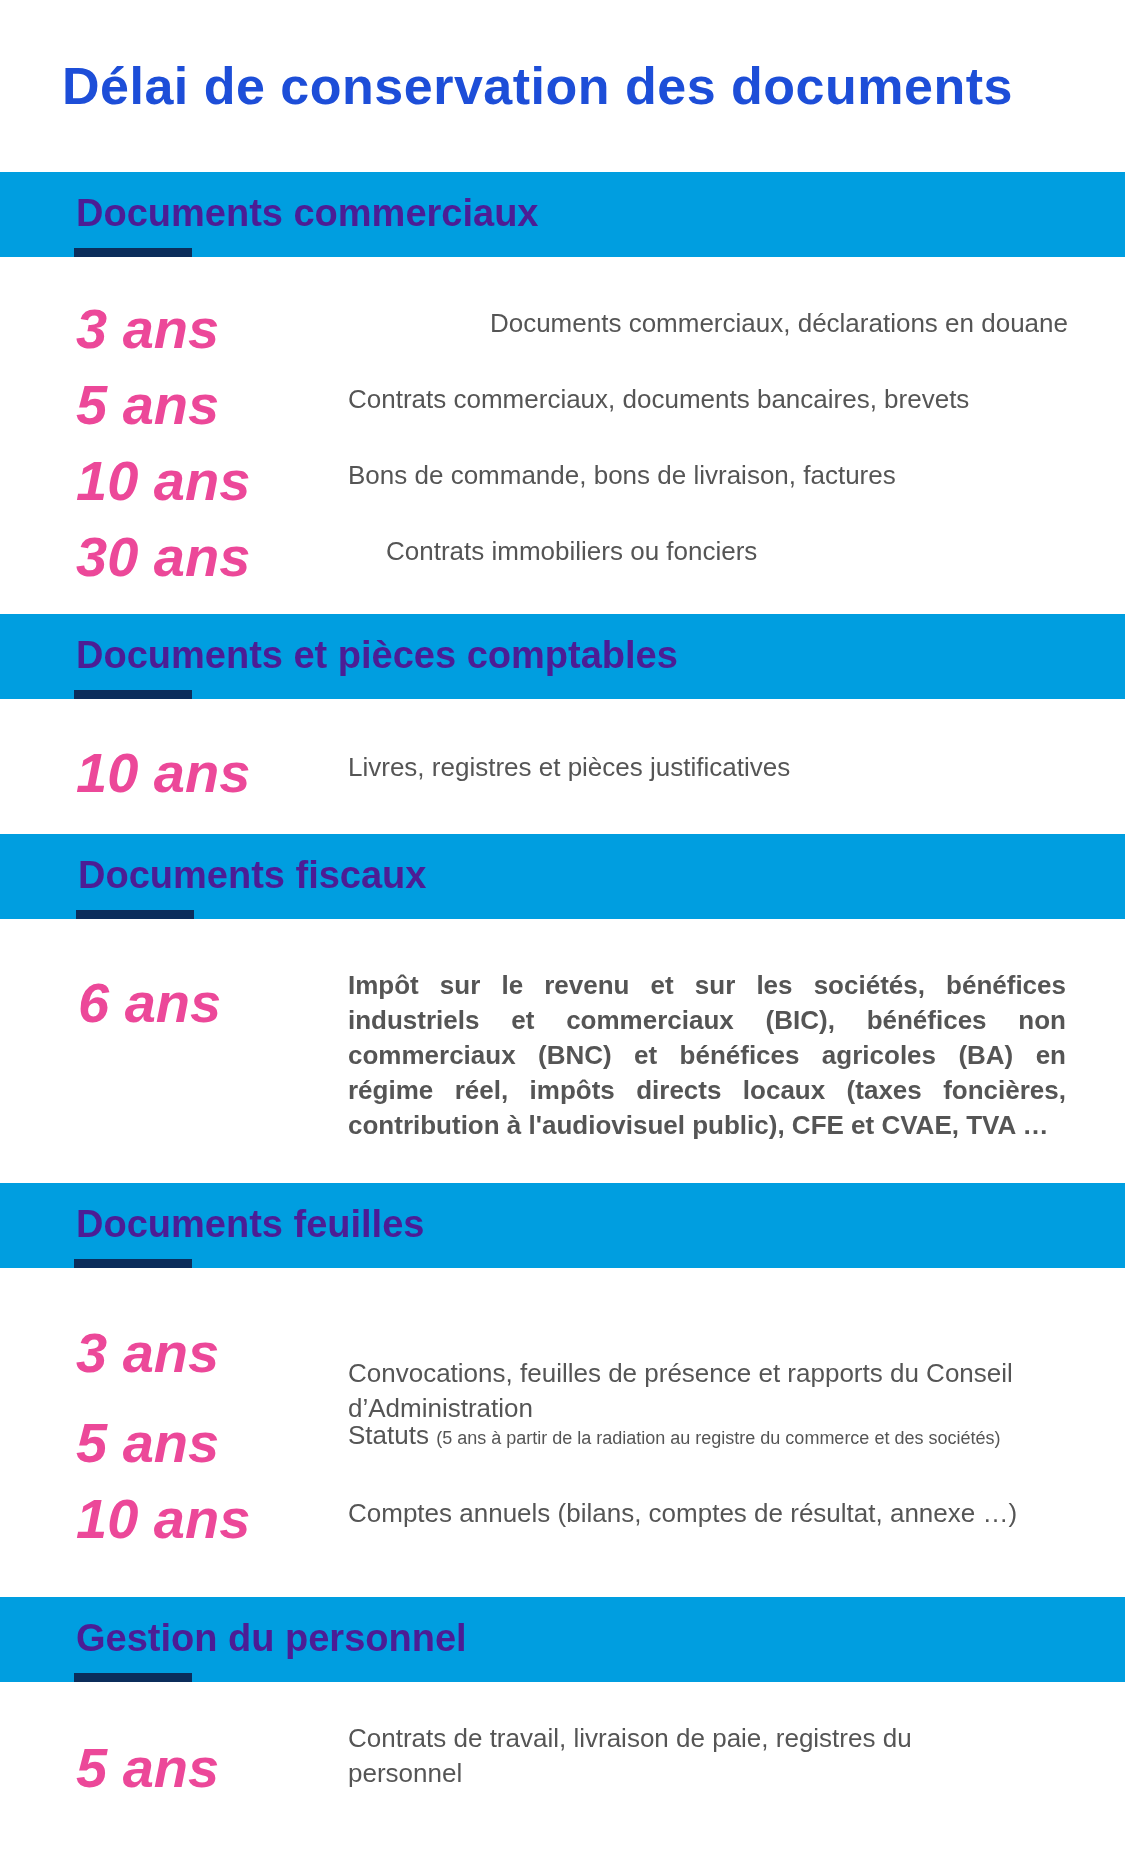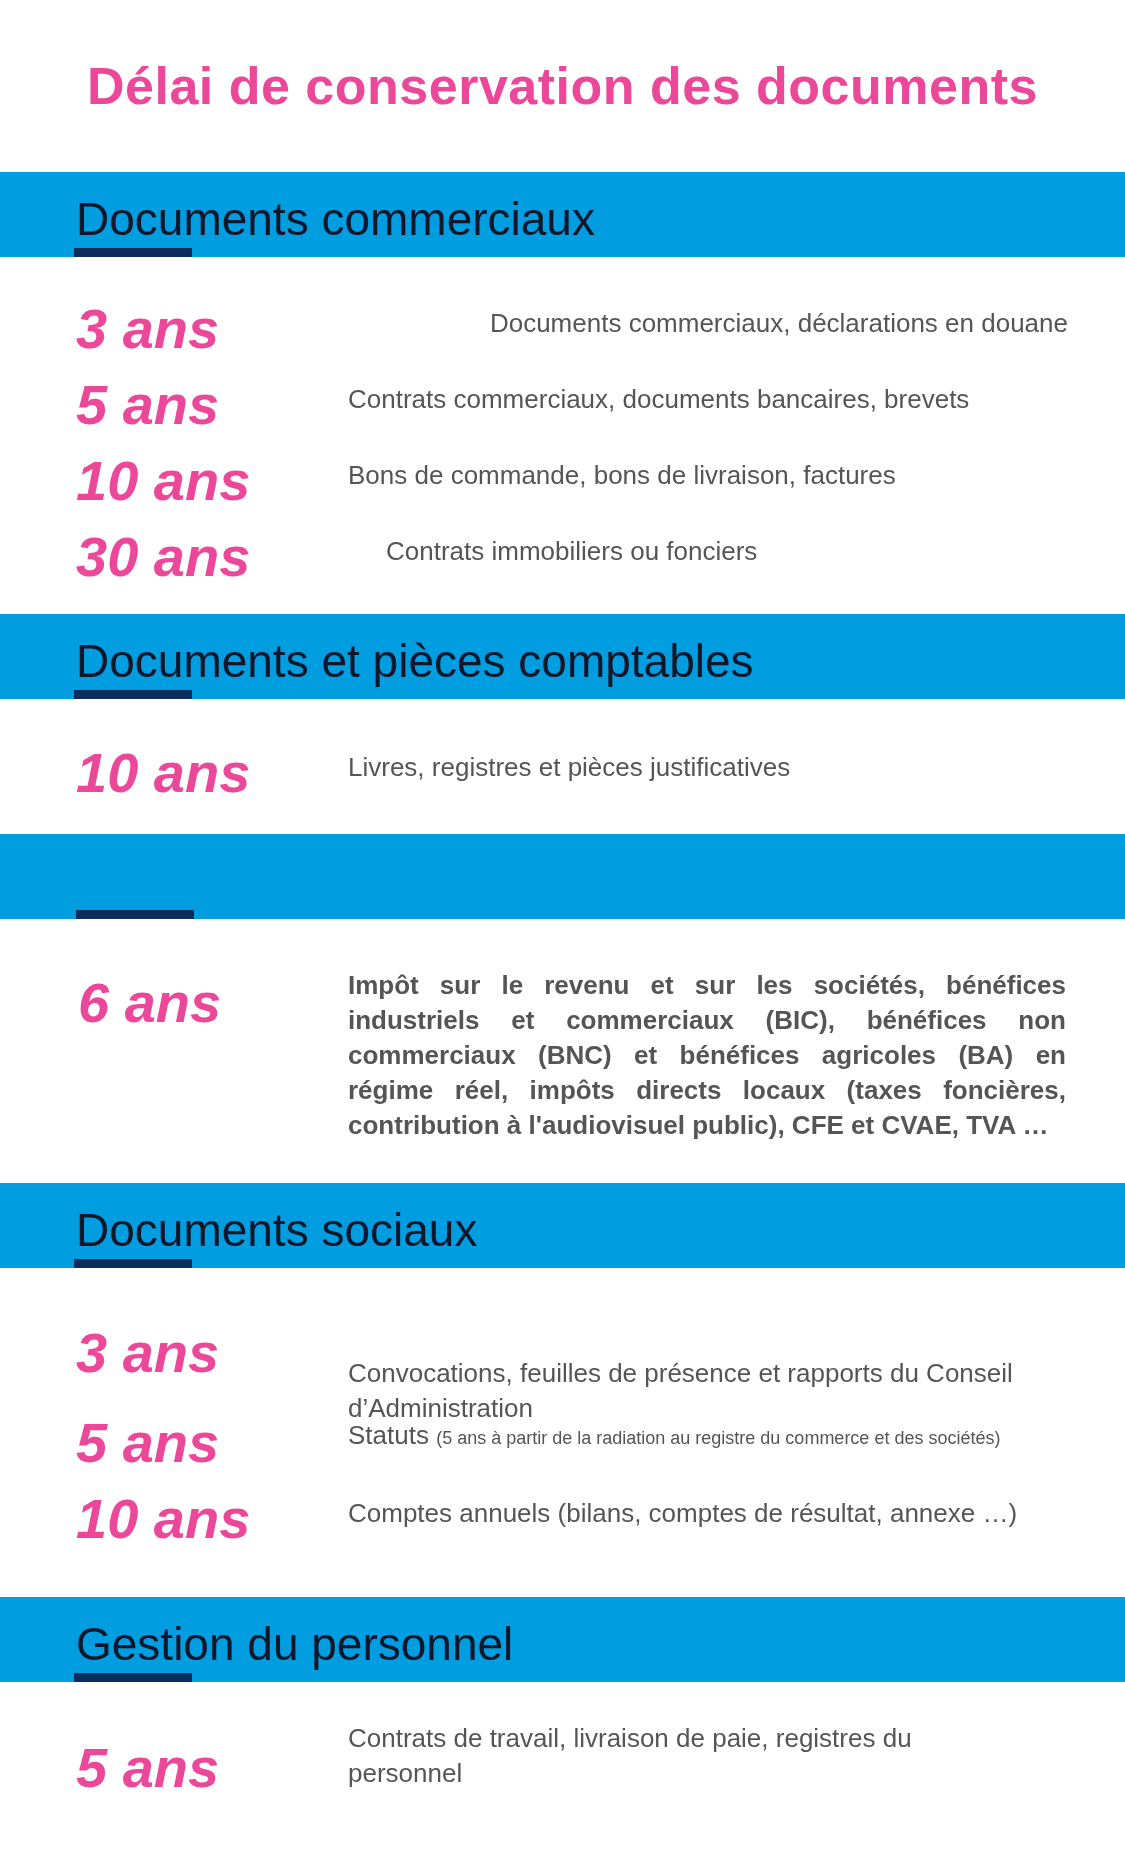--- a/index.html
+++ b/index.html
@@ -1,19 +1,19 @@
 <!DOCTYPE html>
 <html><head>
 <meta charset="utf-8">
 <style>
   html, body { margin:0; padding:0; background:#ffffff; }
   body { width:1125px; height:1856px; position:relative; overflow:hidden; font-family:"Liberation Sans", sans-serif; }
-  .title { position:absolute; left:87px; top:56px; font-size:52px; font-weight:bold; color:#ec4899; letter-spacing:0.5px; white-space:nowrap; }
+  .title { position:absolute; left:62px; top:56px; font-size:52px; font-weight:bold; color:#1d4ed8; letter-spacing:0.5px; white-space:nowrap; }
   .band { position:absolute; left:0; width:1125px; height:85px; background:#009ee0; }
-  .band .band-title { position:absolute; left:76px; top:20px; font-size:46px; font-weight:normal; color:#0f172a; white-space:nowrap; }
+  .band .band-title { position:absolute; left:76px; top:20px; font-size:38px; font-weight:bold; color:#4c1d95; white-space:nowrap; }
   .band .bar { position:absolute; left:74px; bottom:0; width:118px; height:9px; background:#0b2d5b; }
   .row { position:absolute; left:0; width:1125px; }
   .row .years { position:absolute; left:76px; font-size:56px; font-weight:bold; color:#ec4899; white-space:nowrap;font-style:italic; }
   .row .desc { position:absolute; left:348px; width:720px; font-size:26px; color:#555555; line-height:35px; }
   .row .desc.justify { text-align:justify; text-align-last:left;font-weight:bold; }
   .note { font-size:18px; }
 </style>
 </head>
 <body>
 
@@ -43,29 +43,30 @@
 <div class="band" style="top:614px;padding-left:20px;">
   <div class="band-title">Documents et pièces comptables</div>
   <div class="bar"></div>
 </div>
 <div class="row" style="top:740px;">
   <div class="years">10 ans</div>
   <div class="desc" style="top:10px;">Livres, registres et pièces justificatives</div>
 </div>
 
 <div class="band" style="top:834px;">
+  <div class="band-title" style="left:78px;">Documents fiscaux</div>
   <div class="bar" style="left:76px;"></div>
 </div>
 <div class="row" style="top:970px;">
   <div class="years" style="left:78px;">6 ans</div>
   <div class="desc justify" style="top:-2px; width:718px;">Impôt sur le revenu et sur les sociétés, bénéfices industriels et commerciaux (BIC), bénéfices non commerciaux (BNC) et bénéfices agricoles (BA) en régime réel, impôts directs locaux (taxes foncières, contribution à l'audiovisuel public), CFE et CVAE, TVA …</div>
 </div>
 
 <div class="band" style="top:1183px;">
-  <div class="band-title">Documents sociaux</div>
+  <div class="band-title">Documents feuilles</div>
   <div class="bar"></div>
 </div>
 <div class="row" style="top:1320px;">
   <div class="years">3 ans</div>
   <div class="desc" style="top:-12px;margin-top:48px;">Convocations, feuilles de présence et rapports du Conseil d’Administration</div>
 </div>
 <div class="row" style="top:1410px;">
   <div class="years">5 ans</div>
   <div class="desc" style="top:8px;">
     <span>Statuts</span>

